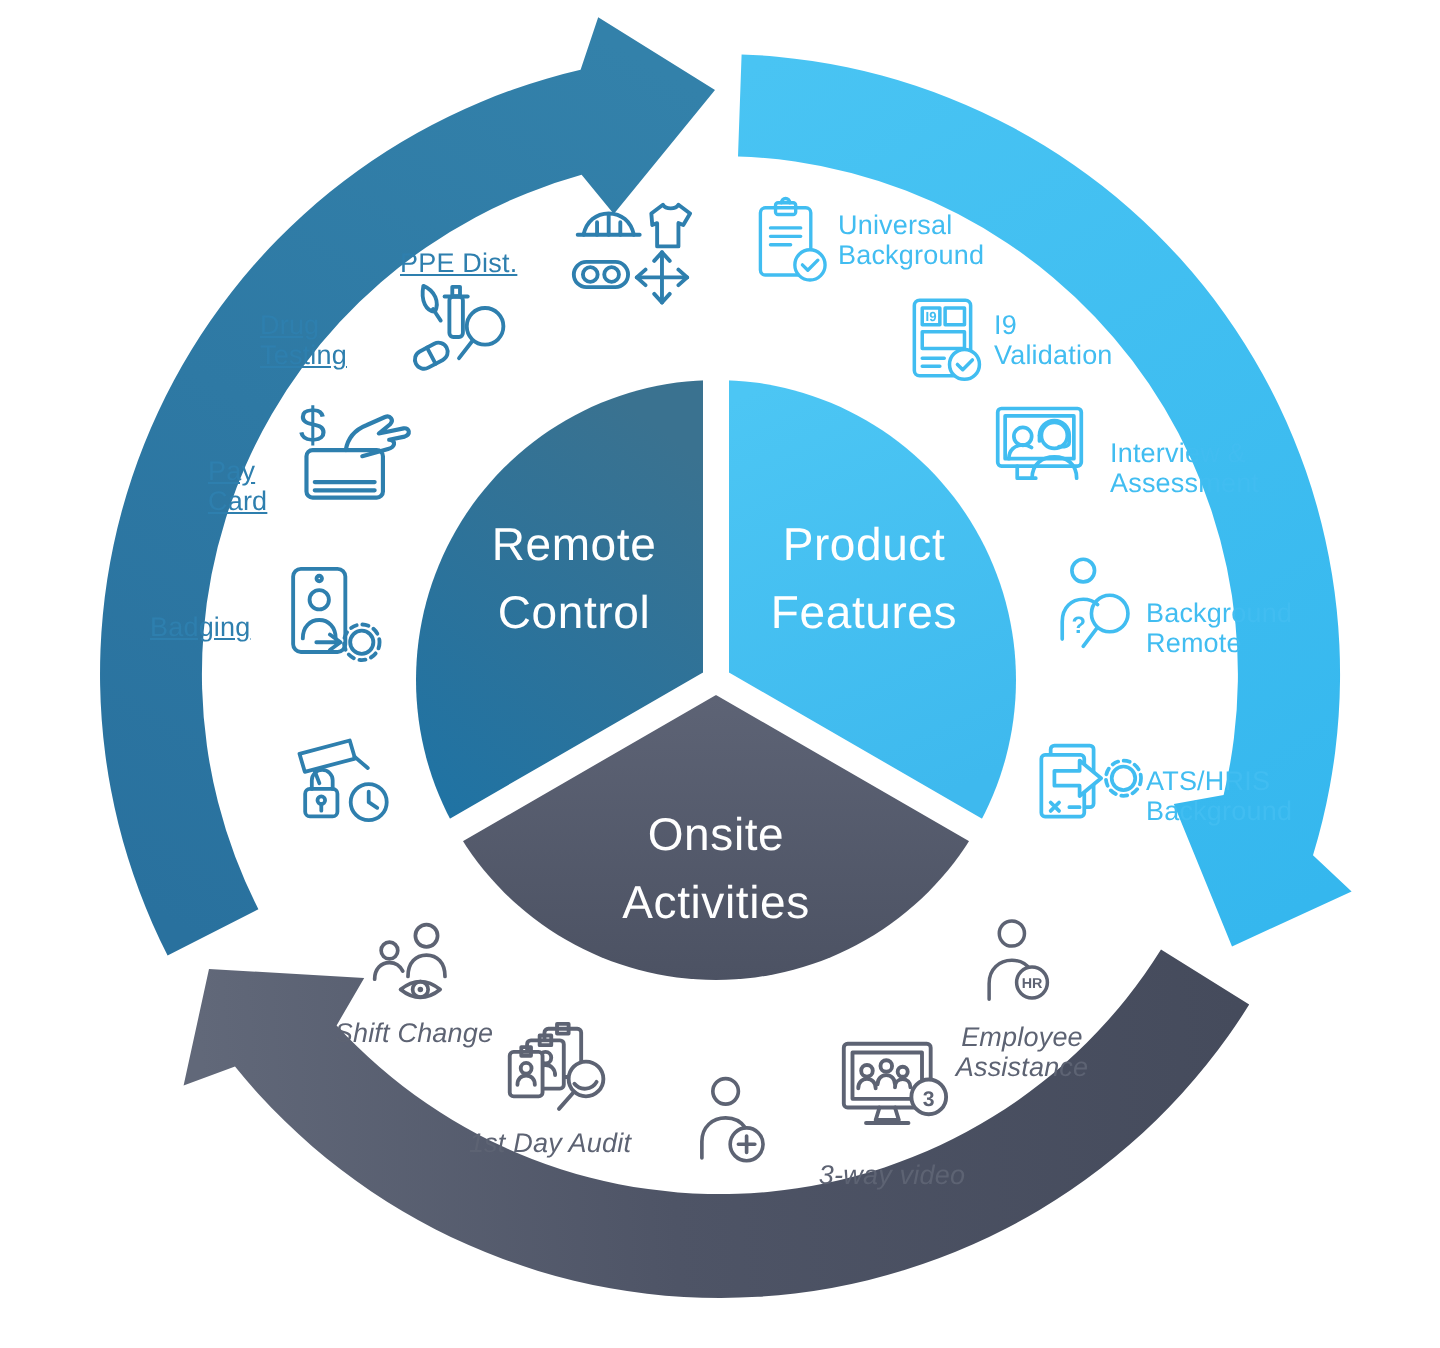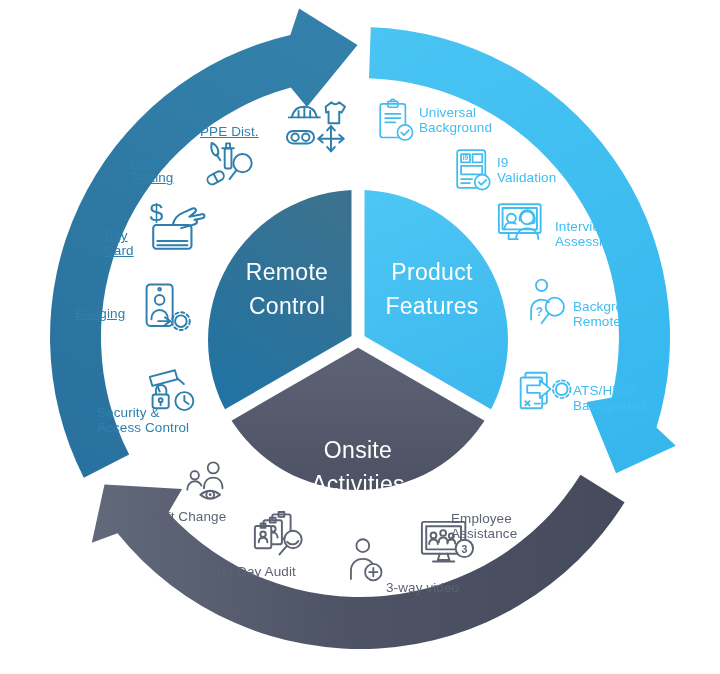--- a/index.html
+++ b/index.html
@@ -1,21 +1,21 @@
 <!DOCTYPE html>
 <html><head>
 <meta charset="utf-8">
 <style>
   html,body{margin:0;padding:0;background:#fff;}
   .stage{position:relative;width:720px;height:674px;background:#fff;overflow:hidden;
          font-family:"Liberation Sans",sans-serif;}
   .base{position:absolute;left:0;top:0;}
   .lbl{position:absolute;white-space:pre-line;font-size:13.5px;line-height:1.14;letter-spacing:.1px;}
   .lbl.r{text-align:left;text-decoration:underline;}
-  .lbl.c{text-align:left;}
+  .lbl.c{text-align:center;font-style:italic;}
   .remote{color:#2e7fae;}
   .product{color:#41bdf1;}
   .onsite{color:#5d6373;}
   .ic{position:absolute;line-height:0;}
   .ic svg{fill:none;stroke:currentColor;stroke-width:2;stroke-linecap:round;stroke-linejoin:round;}
   .ic svg text{stroke:none;fill:currentColor;font-family:"Liberation Sans",sans-serif;}
   .wedge-label{position:absolute;width:130px;color:#fff;font-size:23px;line-height:34px;
                text-align:center;letter-spacing:.3px;}
 </style>
 </head>
@@ -60,21 +60,21 @@
 
     <path fill="url(#gradWedgeL)" d="M 358 340 L 228.1 415 A 150 150 0 0 1 358 190 Z"></path>
     <path fill="url(#gradWedgeR)" d="M 358 340 L 358 190 A 150 150 0 0 1 487.9 415 Z"></path>
     <path fill="url(#gradWedgeB)" d="M 358 340 L 487.9 415 A 150 150 0 0 1 228.1 415 Z"></path>
 
     <path stroke="#ffffff" stroke-width="13" fill="none" d="M358 340 L358 168 M358 340 L506.9 426 M358 340 L209.1 426"></path>
   </svg>
 
   <div class="wedge-label" style="left:222px;top:255px;">Remote Control</div>
   <div class="wedge-label" style="left:367px;top:255px;">Product Features</div>
-  <div class="wedge-label" style="left:293px;top:400px;margin-top:33px;">Onsite Activities</div>
+  <div class="wedge-label" style="left:293px;top:400px;">Onsite Activities</div>
 
   <span class="ic remote" style="left:284px;top:98px;width:62px">
     <svg viewBox="0 0 64 58" width="62">
       <path d="M8 20c1.5-7 6.5-11 13-11s11.5 4 13 11"></path>
         <path d="M5 20h32"></path>
       <path d="M15 13.5v6.5 M21 9.5v10.5 M27 13.5v6.5"></path>
       <path d="M43 9l6-4.5c1.5 2.5 6.5 2.5 8 0L63 9l-3.5 6-2.5-1v12h-11V14l-2.5 1z"></path>
       <rect x="3" y="34" width="28" height="13" rx="6.5"></rect>
       <circle cx="11.5" cy="40.5" r="3.8"></circle>
         <circle cx="22.5" cy="40.5" r="3.8"></circle>
@@ -131,22 +131,20 @@
         <path d="M34 13l7 6"></path>
         <path d="M13 20.5l2.5 6.5"></path>
       <rect x="8" y="30" width="17" height="14.5" rx="2.5"></rect>
         <path d="M11.5 30v-4.5a5.5 5.5 0 0 1 11 0V30"></path>
       <circle cx="16.5" cy="36" r="2"></circle>
         <path d="M16.5 38v3.5"></path>
       <circle cx="41.5" cy="37" r="9.5"></circle>
         <path d="M41.5 31.5V37l4.5 3"></path>
     </svg>
   </span>
-  <div class="lbl remote" style="left:97px;top:405px;width:110px">Security &amp;
-Access Control</div>
 
   <span class="ic product" style="left:376px;top:98px;width:42px">
     <svg viewBox="0 0 50 54" width="42">
       <rect x="5" y="7" width="30" height="40" rx="3"></rect>
       <rect x="14" y="4" width="12" height="7" rx="1.5"></rect>
         <path d="M17.5 4a2.5 2.5 0 0 1 5 0"></path>
       <path d="M11 19h18 M11 24h18 M11 29h12"></path>
       <circle cx="34.5" cy="41" r="9" fill="#fff"></circle>
         <path d="M30 41l3.2 3.2 6-6"></path>
     </svg>
@@ -262,16 +260,24 @@
         <path d="M20.5 24c0-3 2-4.8 4.5-4.8s4.5 1.8 4.5 4.8"></path>
       <circle cx="33.5" cy="17.5" r="2.6"></circle>
         <path d="M29.5 25.5c0-2.6 1.8-4.2 4-4.2s4 1.6 4 4.2"></path>
       <path d="M21.5 36l-2 6.5h12l-2-6.5 M14.5 44h22"></path>
       <circle cx="47" cy="30.5" r="9" fill="#fff"></circle>
       <text x="47" y="35" font-size="11" font-weight="600" text-anchor="middle">3</text>
     </svg>
   </span>
   <div class="lbl onsite c" style="left:386px;top:580px;width:120px">3-way video</div>
 
+  <span class="ic onsite" style="left:488px;top:458px;width:42px">
+    <svg viewBox="0 0 48 54" width="42">
+      <circle cx="20.5" cy="10" r="7.2"></circle>
+      <path d="M7.5 47.5v-9c0-8.2 5.8-13.2 13-13.2 4.6 0 8.6 2.2 10.9 5.8"></path>
+      <circle cx="32" cy="38" r="8.8" fill="#fff"></circle>
+      <text x="32" y="41.2" font-size="8.2" font-weight="600" text-anchor="middle">HR</text>
+    </svg>
+  </span>
   <div class="lbl onsite c" style="left:451px;top:511px;width:120px">Employee
 Assistance</div>
 
 </div>
 
 </body></html>

